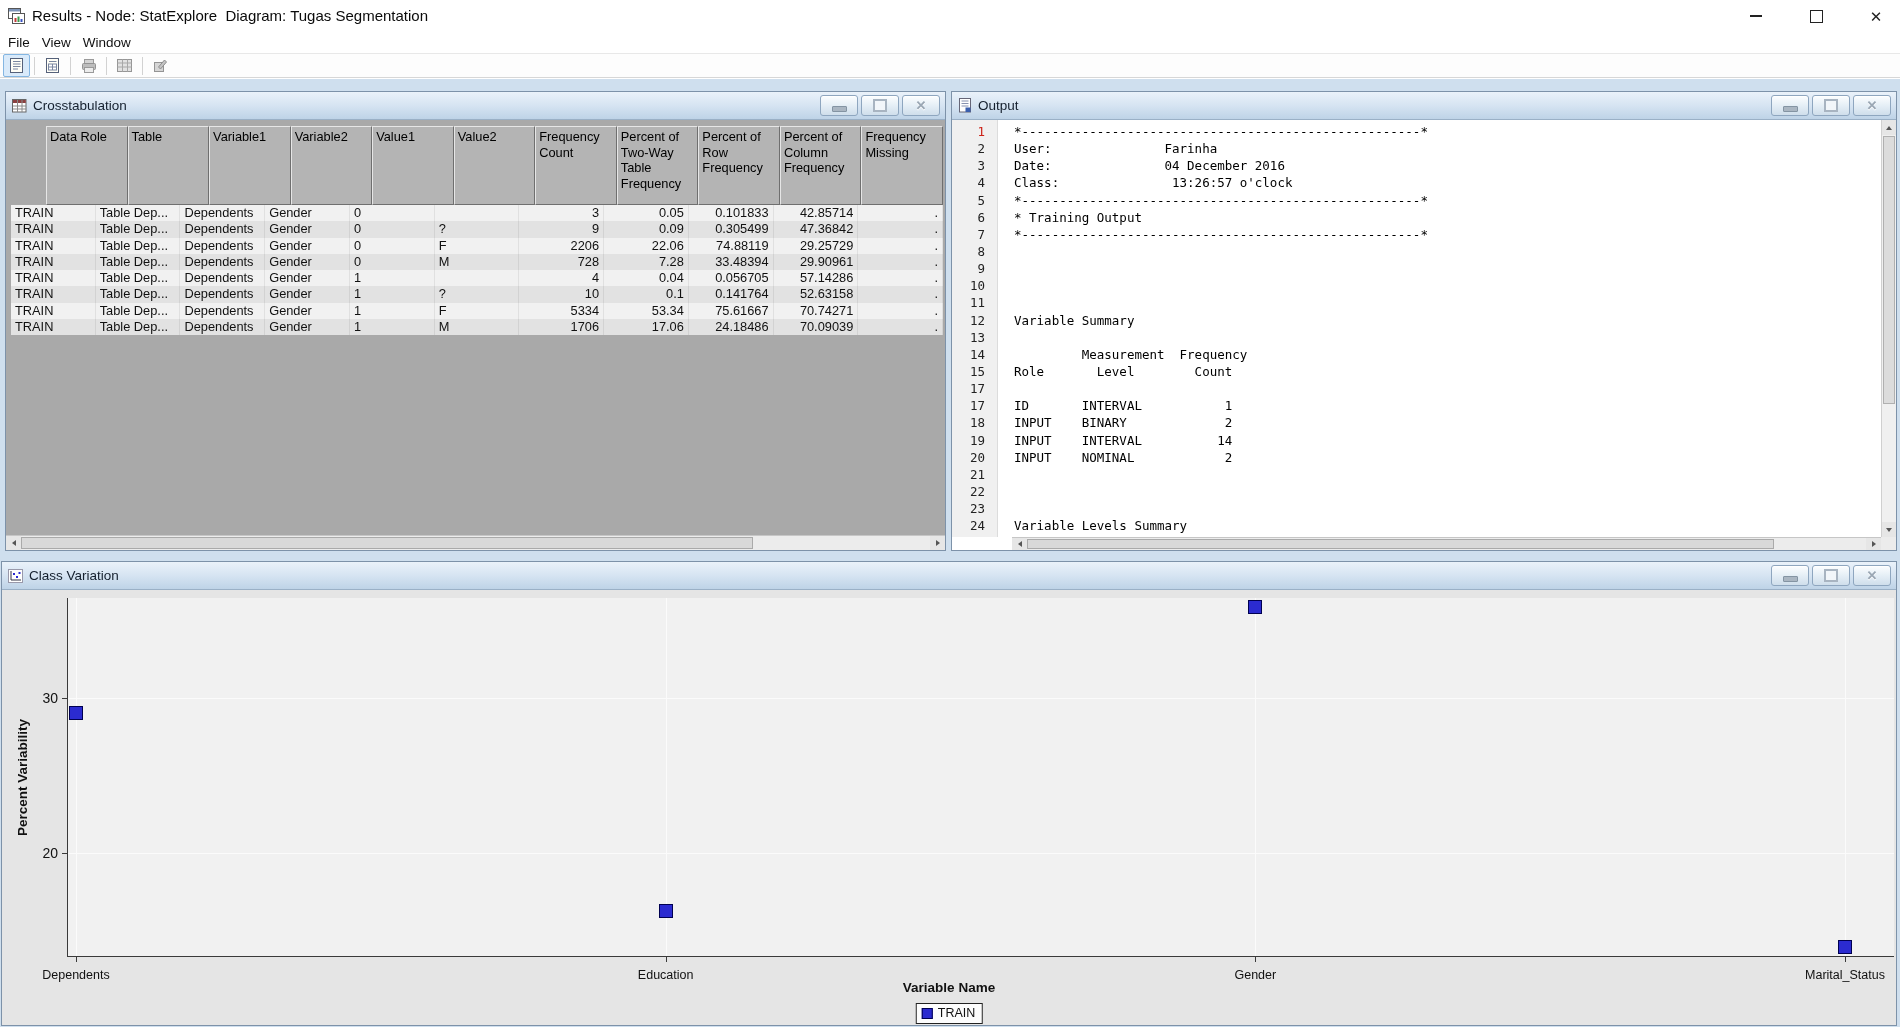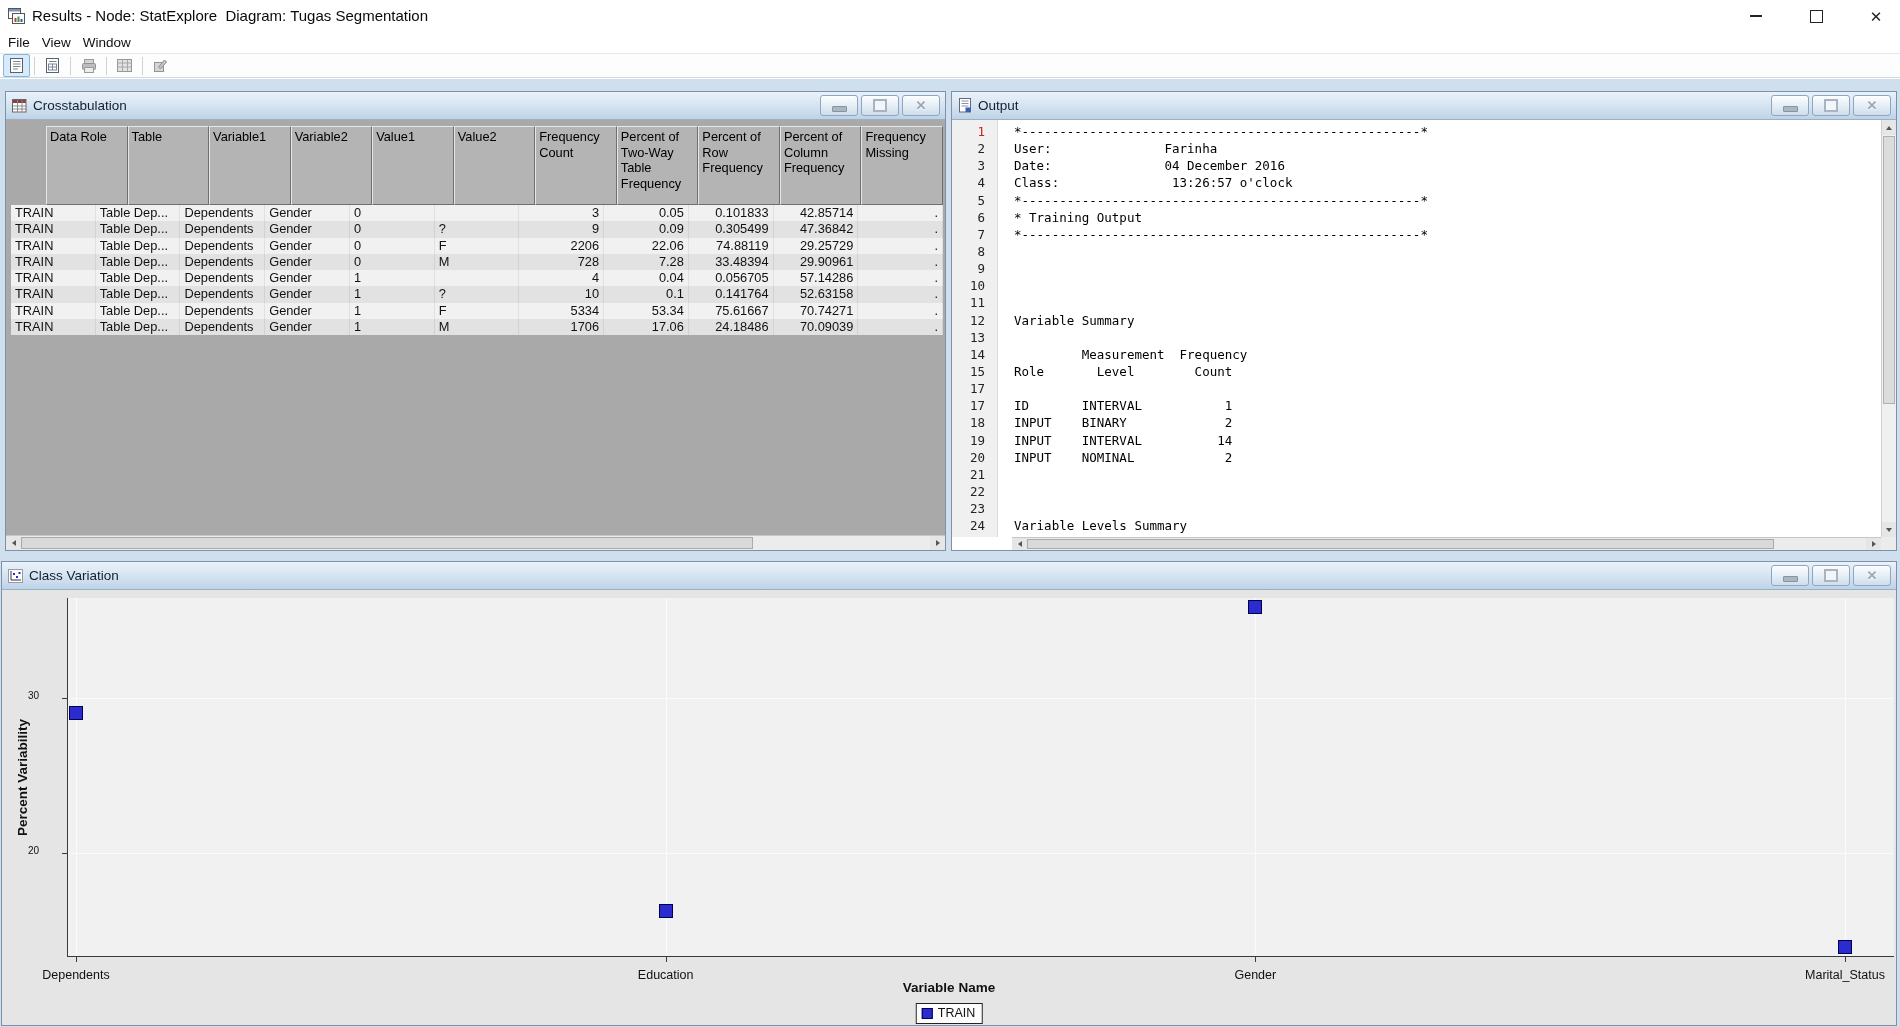--- a/index.html
+++ b/index.html
@@ -74,21 +74,21 @@
   .ln.red{color:#cc2218;}
   .lt{padding-left:16px;white-space:pre;font-family:"DejaVu Sans Mono",monospace;font-size:12.5px;line-height:17.15px;color:#000;}
   
   .cv-body{background:#e5e5e5;}
   .plot{position:absolute;left:65px;top:8px;right:2px;height:358px;background:#f1f1f1;
         border-left:1px solid #3a3a3a;border-bottom:1px solid #3a3a3a;overflow:visible;}
   .grid-h{position:absolute;left:0;right:0;height:1px;background:#fbfbfb;}
   .grid-v{position:absolute;top:0;bottom:0;width:1px;background:#fbfbfb;}
   .ytick{position:absolute;left:-6px;width:5px;height:1px;background:#3a3a3a;}
   .xtick{position:absolute;bottom:-6px;width:1px;height:5px;background:#3a3a3a;}
-  .yticklab{position:absolute;left:-40px;width:30px;font-size:10px;color:#111;}
+  .yticklab{position:absolute;left:-40px;width:30px;text-align:right;font-size:14px;color:#111;}
   .xcat{position:absolute;top:370px;transform:translateX(-50%);white-space:nowrap;font-size:12.5px;color:#111;}
   .pt{position:absolute;width:14px;height:14px;border:1px solid #000050;box-sizing:border-box;}
   .ylab{position:absolute;left:8px;top:8px;height:358px;width:26px;display:flex;align-items:center;justify-content:center;}
   .ylab span{transform:rotate(-90deg);white-space:nowrap;font-size:13.5px;font-weight:bold;color:#111;}
   .xlabel{position:absolute;top:390px;left:0;right:0;text-align:center;font-size:13.5px;font-weight:bold;color:#111;}
   .legend{position:absolute;top:413px;left:50%;transform:translateX(-50%);display:flex;align-items:center;gap:5px;
           border:1px solid #222;background:#fdfdfd;padding:2px 6px 3px 5px;font-size:12.5px;}
   .legend-swatch{width:11px;height:11px;border:1px solid #000050;box-sizing:border-box;}
 </style>
 </head>

